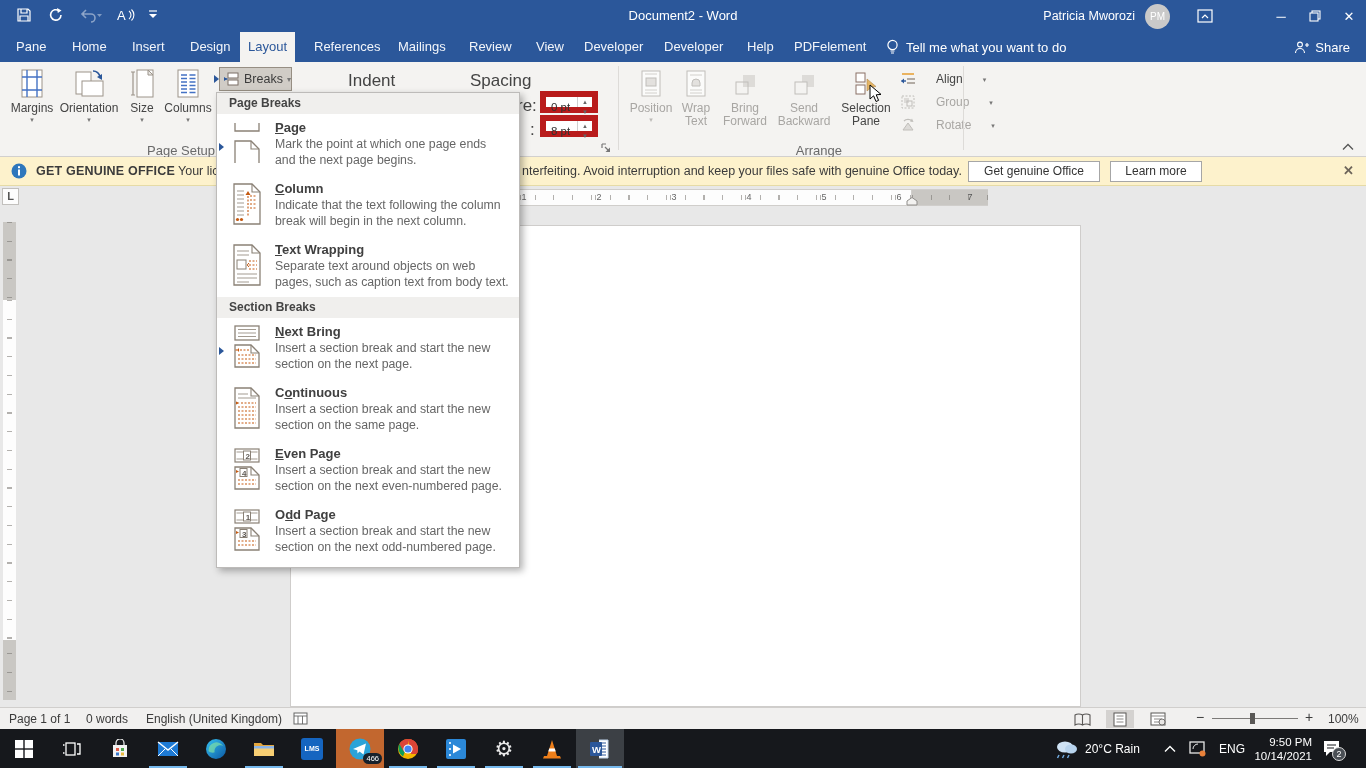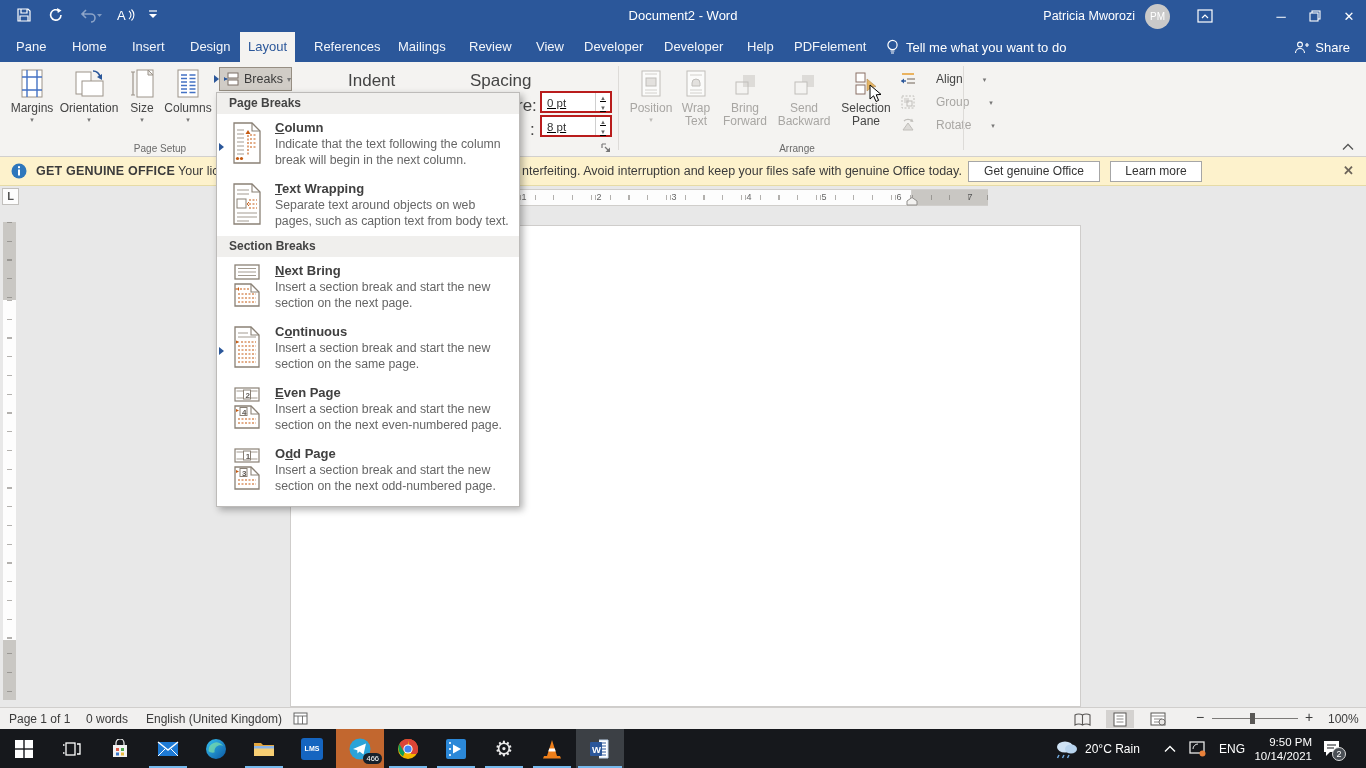--- a/index.html
+++ b/index.html
@@ -24,26 +24,26 @@
   .share { position:absolute; top:0; right:16px; height:30px; display:flex; align-items:center; gap:6px; color:#fff; font-size:13px; }
 
   
   .ribbon { position:absolute; top:62px; left:0; width:1366px; height:95px; background:#f4f3f1; border-bottom:1px solid #d2d0ce; }
   .bigbtn { position:absolute; top:4px; display:flex; flex-direction:column; align-items:center; }
   .bigbtn .ic { height:36px; display:flex; align-items:center; }
   .bigbtn .lb { font-size:12px; line-height:13px; text-align:center; color:#444; white-space:pre-line; }
   .bigbtn.dis .lb { color:#a8a6a3; }
   .chev { font-size:7px; color:#777; line-height:9px; }
   .bigbtn.dis .chev { color:#bdbbb8; }
-  .grouplabel { position:absolute; top:81px; font-size:10px; color:#6a6a6a; text-align:center; }
+  .grouplabel { position:absolute; top:81px; font-size:13px; color:#6a6a6a; text-align:right; }
   .gsep { position:absolute; top:4px; width:1px; height:84px; background:#dddbd8; }
   .smallbtn { position:absolute; display:flex; align-items:center; gap:20px; font-size:12px; color:#444; }
   .smallbtn.dis { color:#a8a6a3; }
   .breaksbtn { position:absolute; left:219px; top:5px; width:73px; height:24px; background:#d0ccc6; border:1px solid #968e83; display:flex; align-items:center; gap:4px; padding:0 4px; font-size:12.5px; color:#3b3b3b; }
-  .spinner { position:absolute; left:540px; width:72px; height:22px; background:#fff; border:2px solid #b91c1c; display:flex;text-decoration:underline; }
+  .spinner { position:absolute; left:540px; width:58px; height:22px; background:#fff; border:6px solid #b91c1c; display:flex; }
   .spinner .val { flex:1; font-size:11.5px; color:#333; padding:4px 0 0 5px; }
   .spinner .arr { width:15px; border-left:1px solid #cfcfcf; display:flex; flex-direction:column; }
   .spinner .arr span { flex:1; font-size:6px; color:#666; text-align:center; line-height:10px; }
   .riblab { position:absolute; font-size:17px; color:#444; }
 
   
   .msgbar { position:absolute; top:157px; left:0; width:1366px; height:29px; background:#fdf2cc; border-bottom:1px solid #e6dba6; font-size:12.5px; color:#3b3b3b; }
   .msgbtn { position:absolute; top:4px; height:21px; background:#fff; border:1px solid #a6a6a6; font-size:12px; color:#333; text-align:center; line-height:19px; }
 
   
@@ -413,20 +413,33 @@
         <div class="wh"></div>
       </div>
 
     <div class="page"></div>
   </div>
 
   <div class="bmenu">
     <div class="bhead">Page Breaks</div>
 
     <div class="marker" style="top:50px"></div>
+    <div class="mi">
+      <span class="mi-ic">
+        <svg width="34" height="44" viewBox="0 0 34 44">
+            <path d="M5 2 v8 h24 v-8" fill="none" stroke="#8a8176" stroke-width="1.3"></path>
+            <path d="M5 42 V20 H21 L29 28 V42" fill="#fff" stroke="#8a8176" stroke-width="1.3"></path>
+            <path d="M21 20 V28 H29" fill="none" stroke="#8a8176" stroke-width="1.1"></path>
+          </svg>
+      </span>
+      <div class="mi-tx">
+        <div class="mi-t"><span></span><span class="ak">P</span><span>age</span></div>
+        <div class="mi-d"><span>Mark the point at which one page ends</span><br><span>and the next page begins.</span></div>
+      </div>
+    </div>
 
     <div class="mi">
       <span class="mi-ic">
         <svg width="34" height="44" viewBox="0 0 34 44">
             <path d="M4 2 H22 L30 10 V42 H4 Z" fill="#fff" stroke="#8a8176" stroke-width="1.3"></path>
             <path d="M22 2 V10 H30" fill="none" stroke="#8a8176" stroke-width="1.1"></path>
             <g stroke="#a39b91" stroke-width="1.1">
               <path d="M7 9 h7 M7 13 h7 M7 17 h7 M7 21 h7 M7 25 h7 M7 29 h7 M7 33 h7"></path>
             </g>
             <g stroke="#c55a11" stroke-width="1.1" stroke-dasharray="2 1.5">

